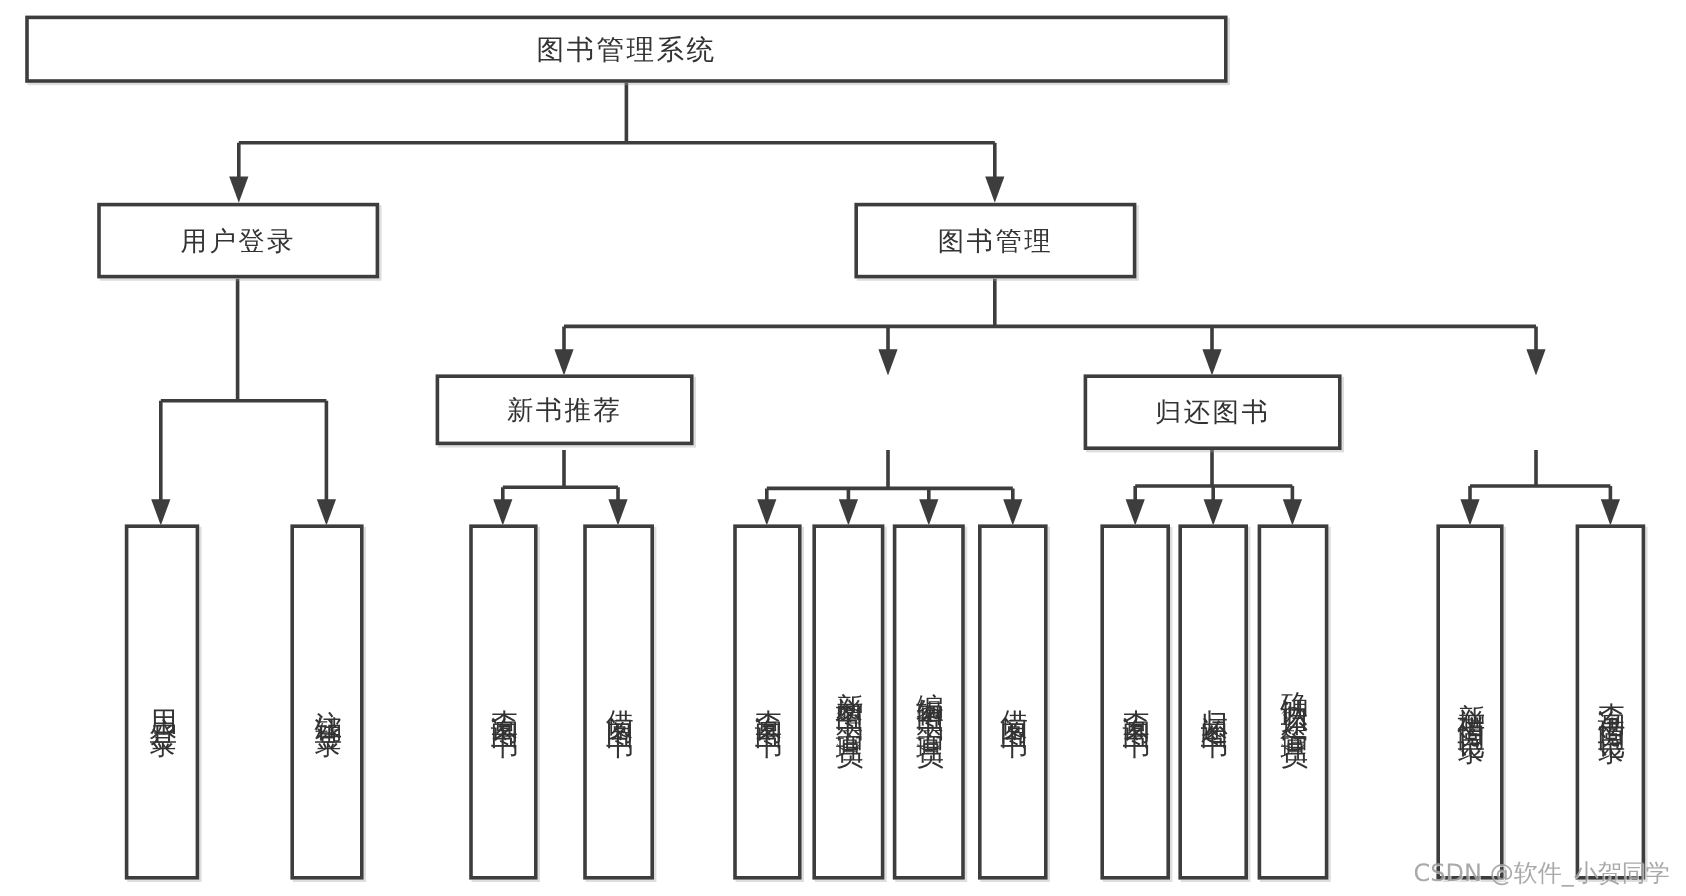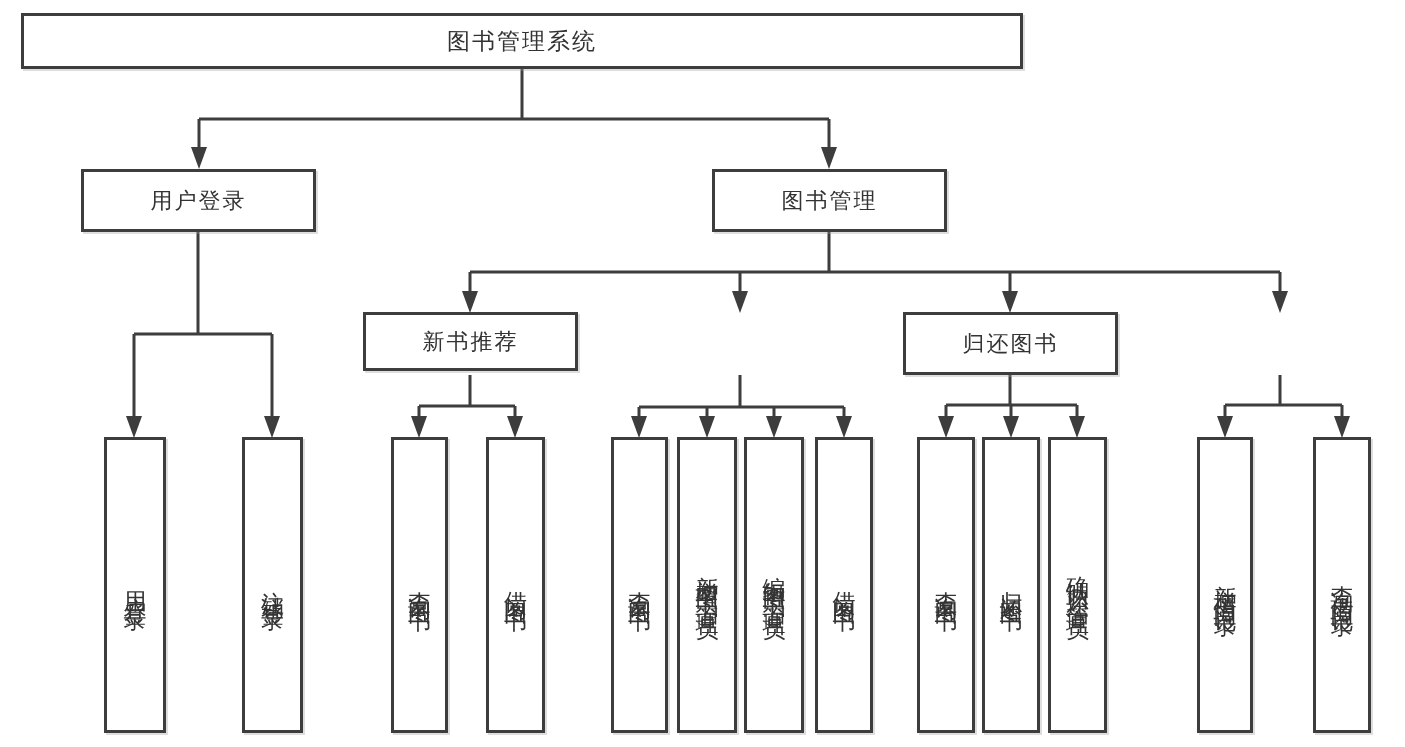--- a/index.html
+++ b/index.html
@@ -173,14 +173,15 @@
     <span>确认归还（管理员）</span>
   </div>
 
   <div class="box box-v" style="left:1197px;width:56px">
     <span>新增借阅记录</span>
   </div>
   <div class="box box-v" style="left:1313px;width:58px">
     <span>查询借阅记录</span>
   </div>
 
+  <div id="watermark">CSDN @软件_小贺同学</div>
 
 </div>
 
 </body></html>

